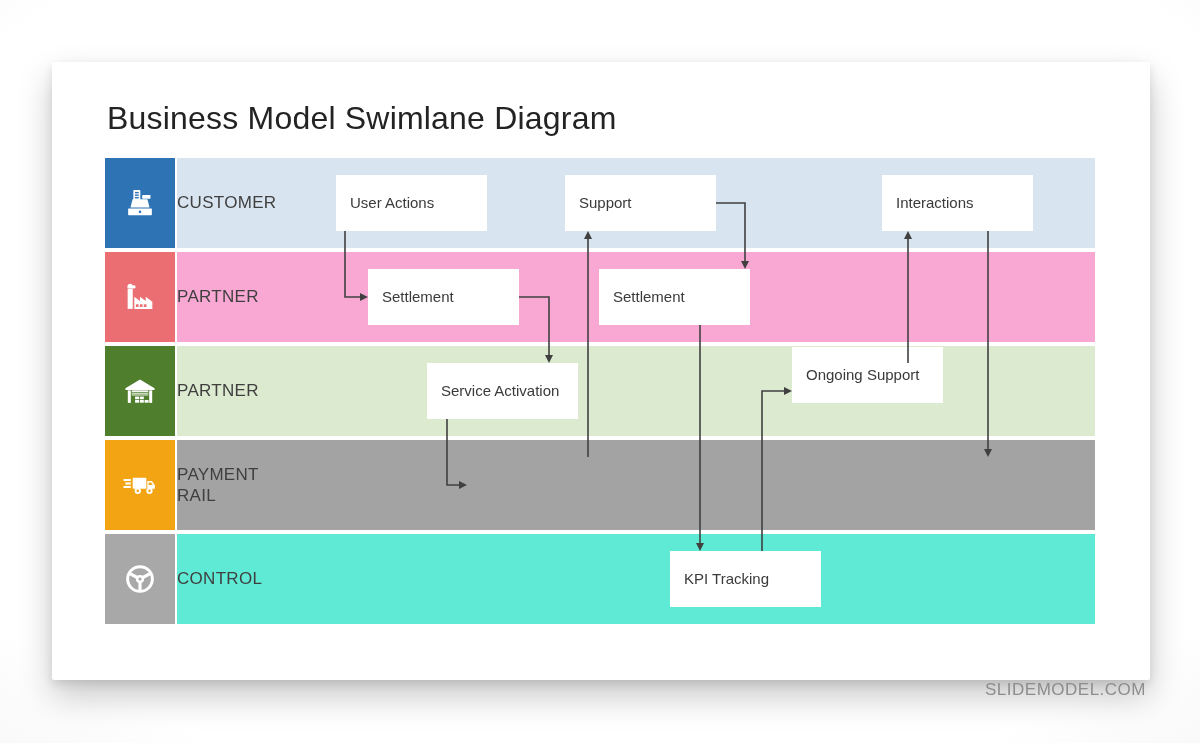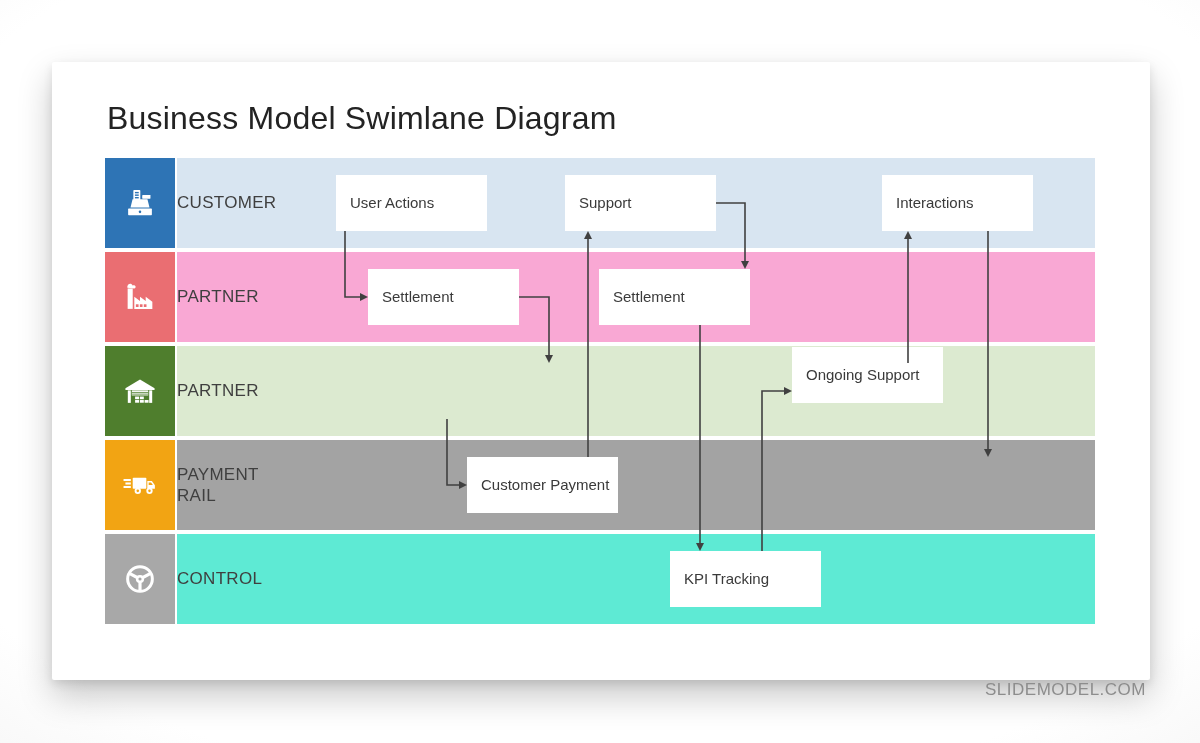--- a/index.html
+++ b/index.html
@@ -144,22 +144,22 @@
         <div class="lane-bg" style="background: #5eead4;">
           <span class="lane-label">CONTROL</span>
         </div>
       </div>
 
       <div class="node" style="left:231px;top:17px">User Actions</div>
       <div class="node" style="left:460px;top:17px">Support</div>
       <div class="node" style="left:777px;top:17px">Interactions</div>
       <div class="node" style="left:263px;top:111px">Settlement</div>
       <div class="node" style="left:494px;top:111px">Settlement</div>
+      <div class="node" style="left:322px;top:205px">Service Activation</div>
       <div class="node" style="left:687px;top:189px">Ongoing Support</div>
-      <div class="node" style="left:362px;top:299px">Customer Payment</div>
       <div class="node" style="left:565px;top:393px">KPI Tracking</div>
 
       <svg class="arrows">
         <defs>
           <marker id="ah" markerWidth="8" markerHeight="8" refX="1" refY="4" orient="auto" markerUnits="userSpaceOnUse">
             <path d="M0,0 L8,4 L0,8 z" fill="#404040"></path>
           </marker>
         </defs>
         <g stroke="#404040" stroke-width="1.6" fill="none">
           <polyline points="240,73 240,139 256,139" marker-end="url(#ah)"></polyline>

